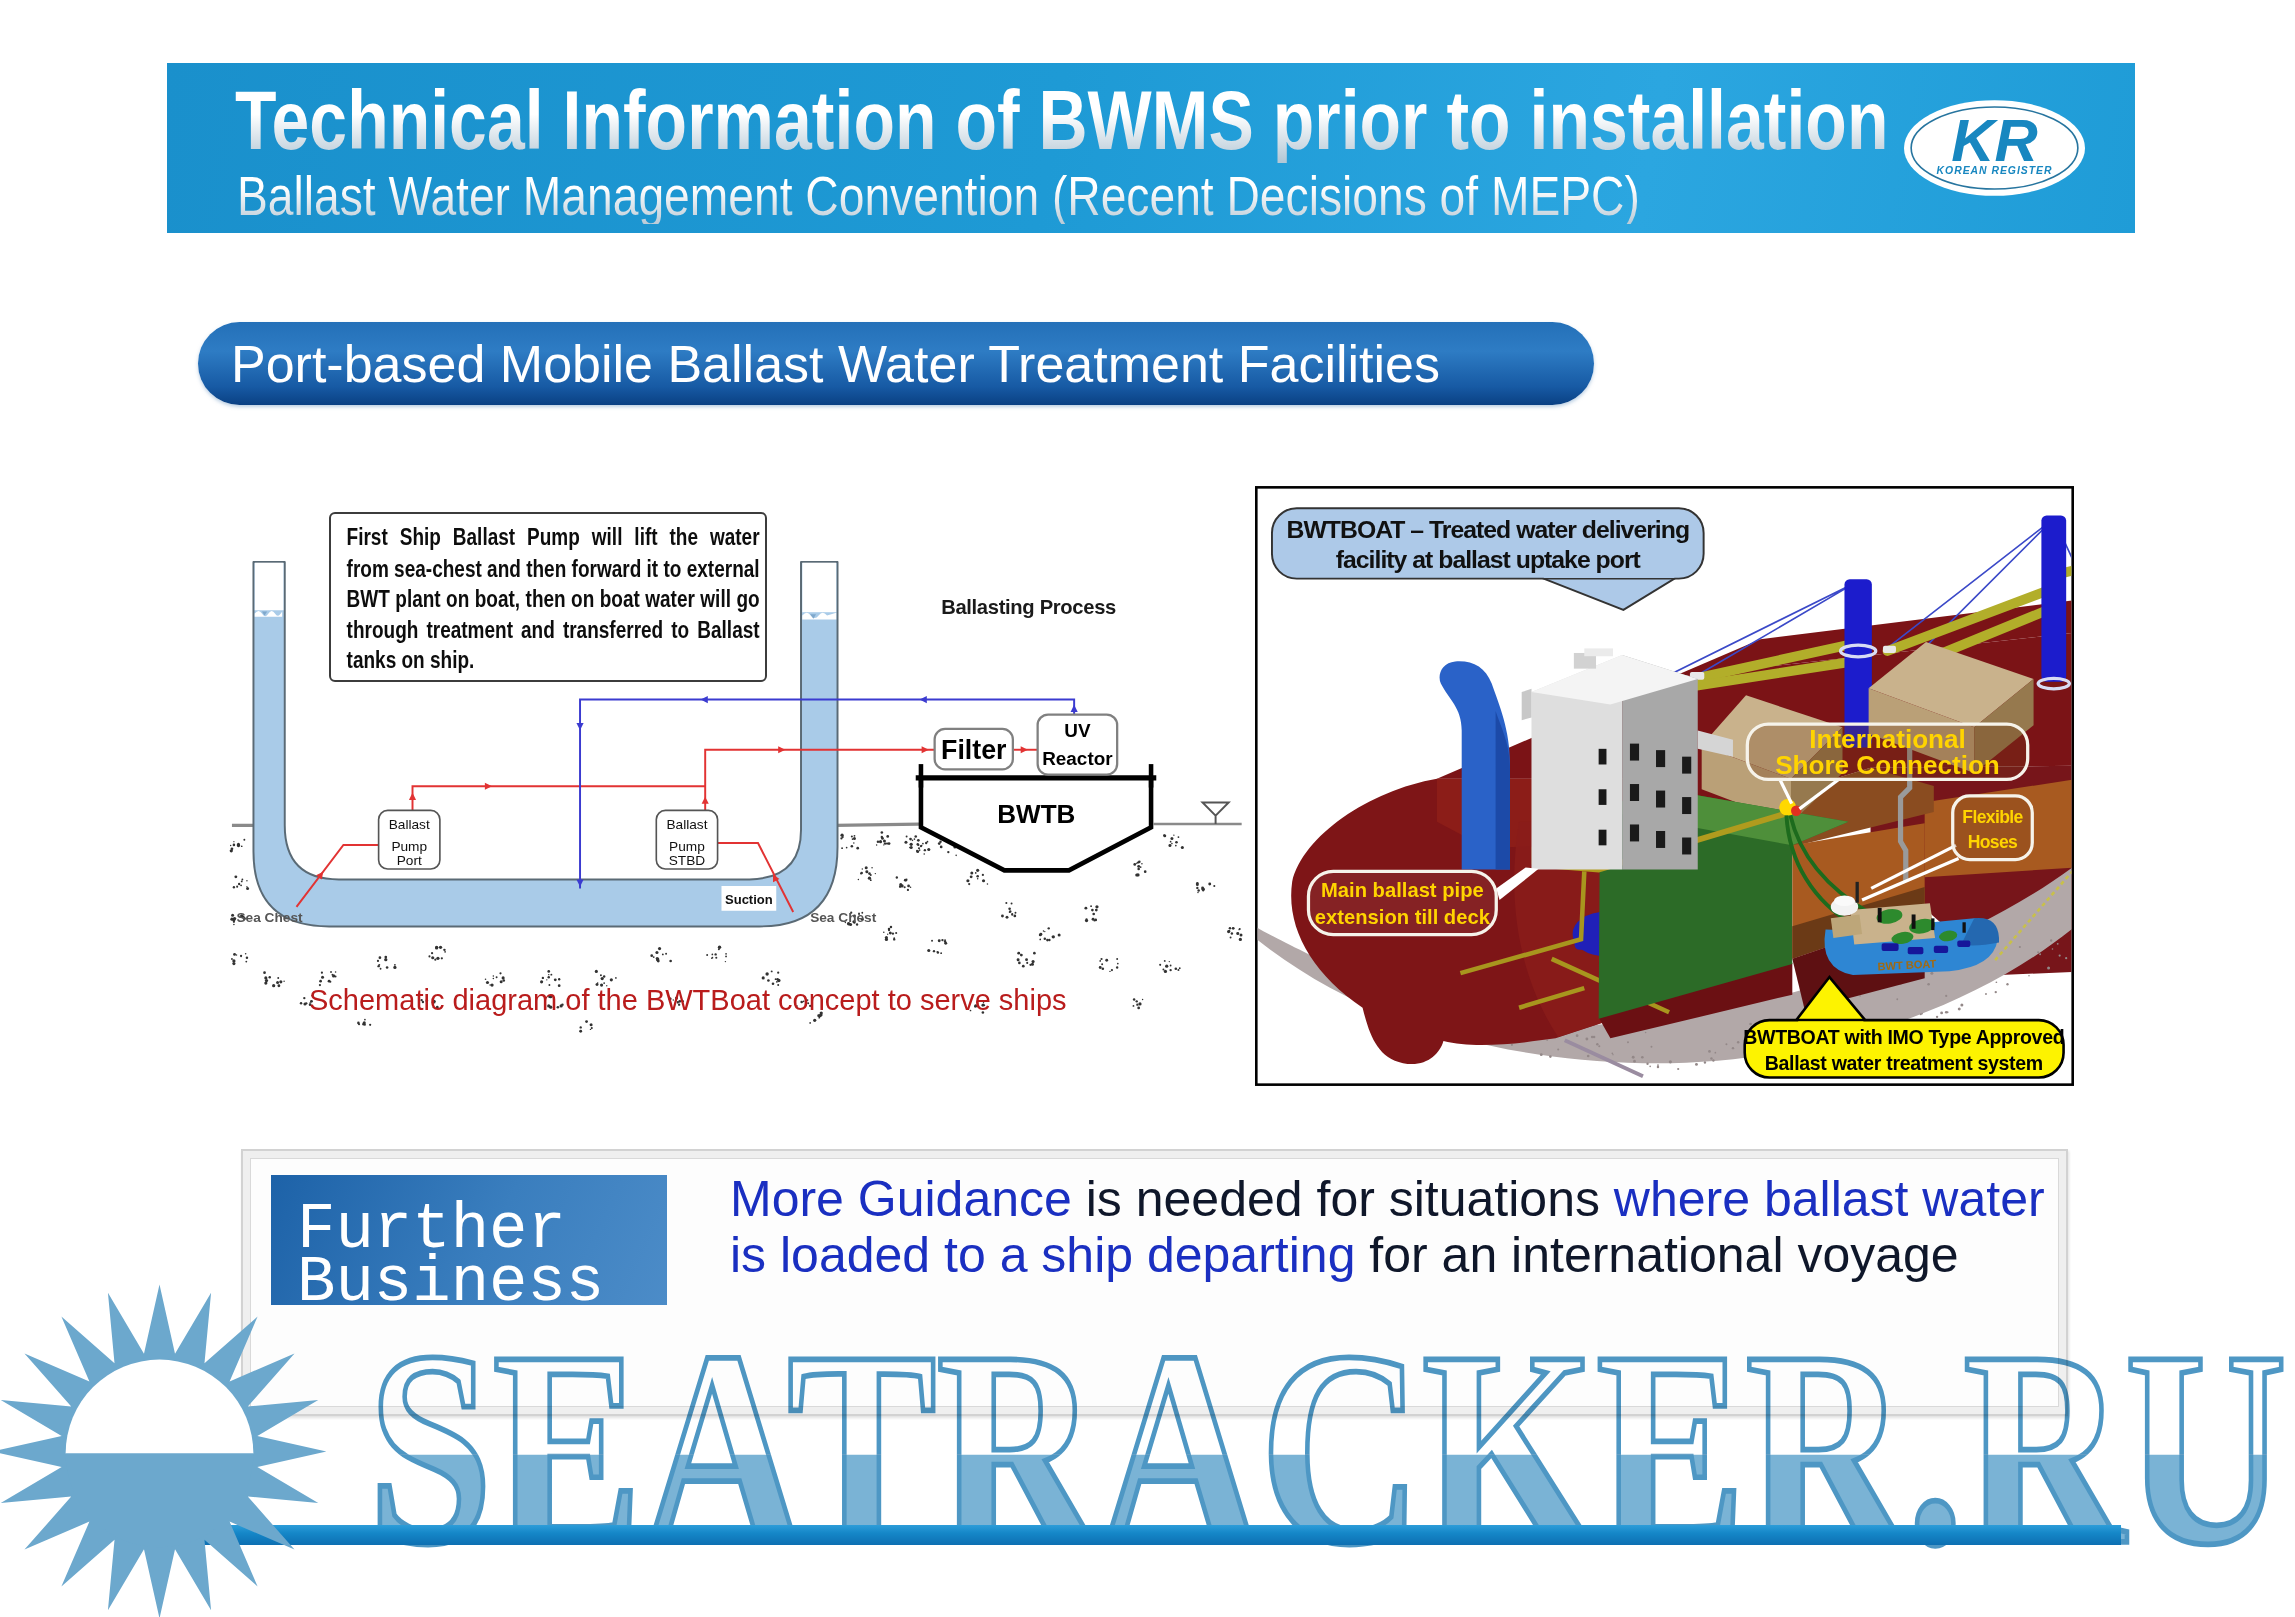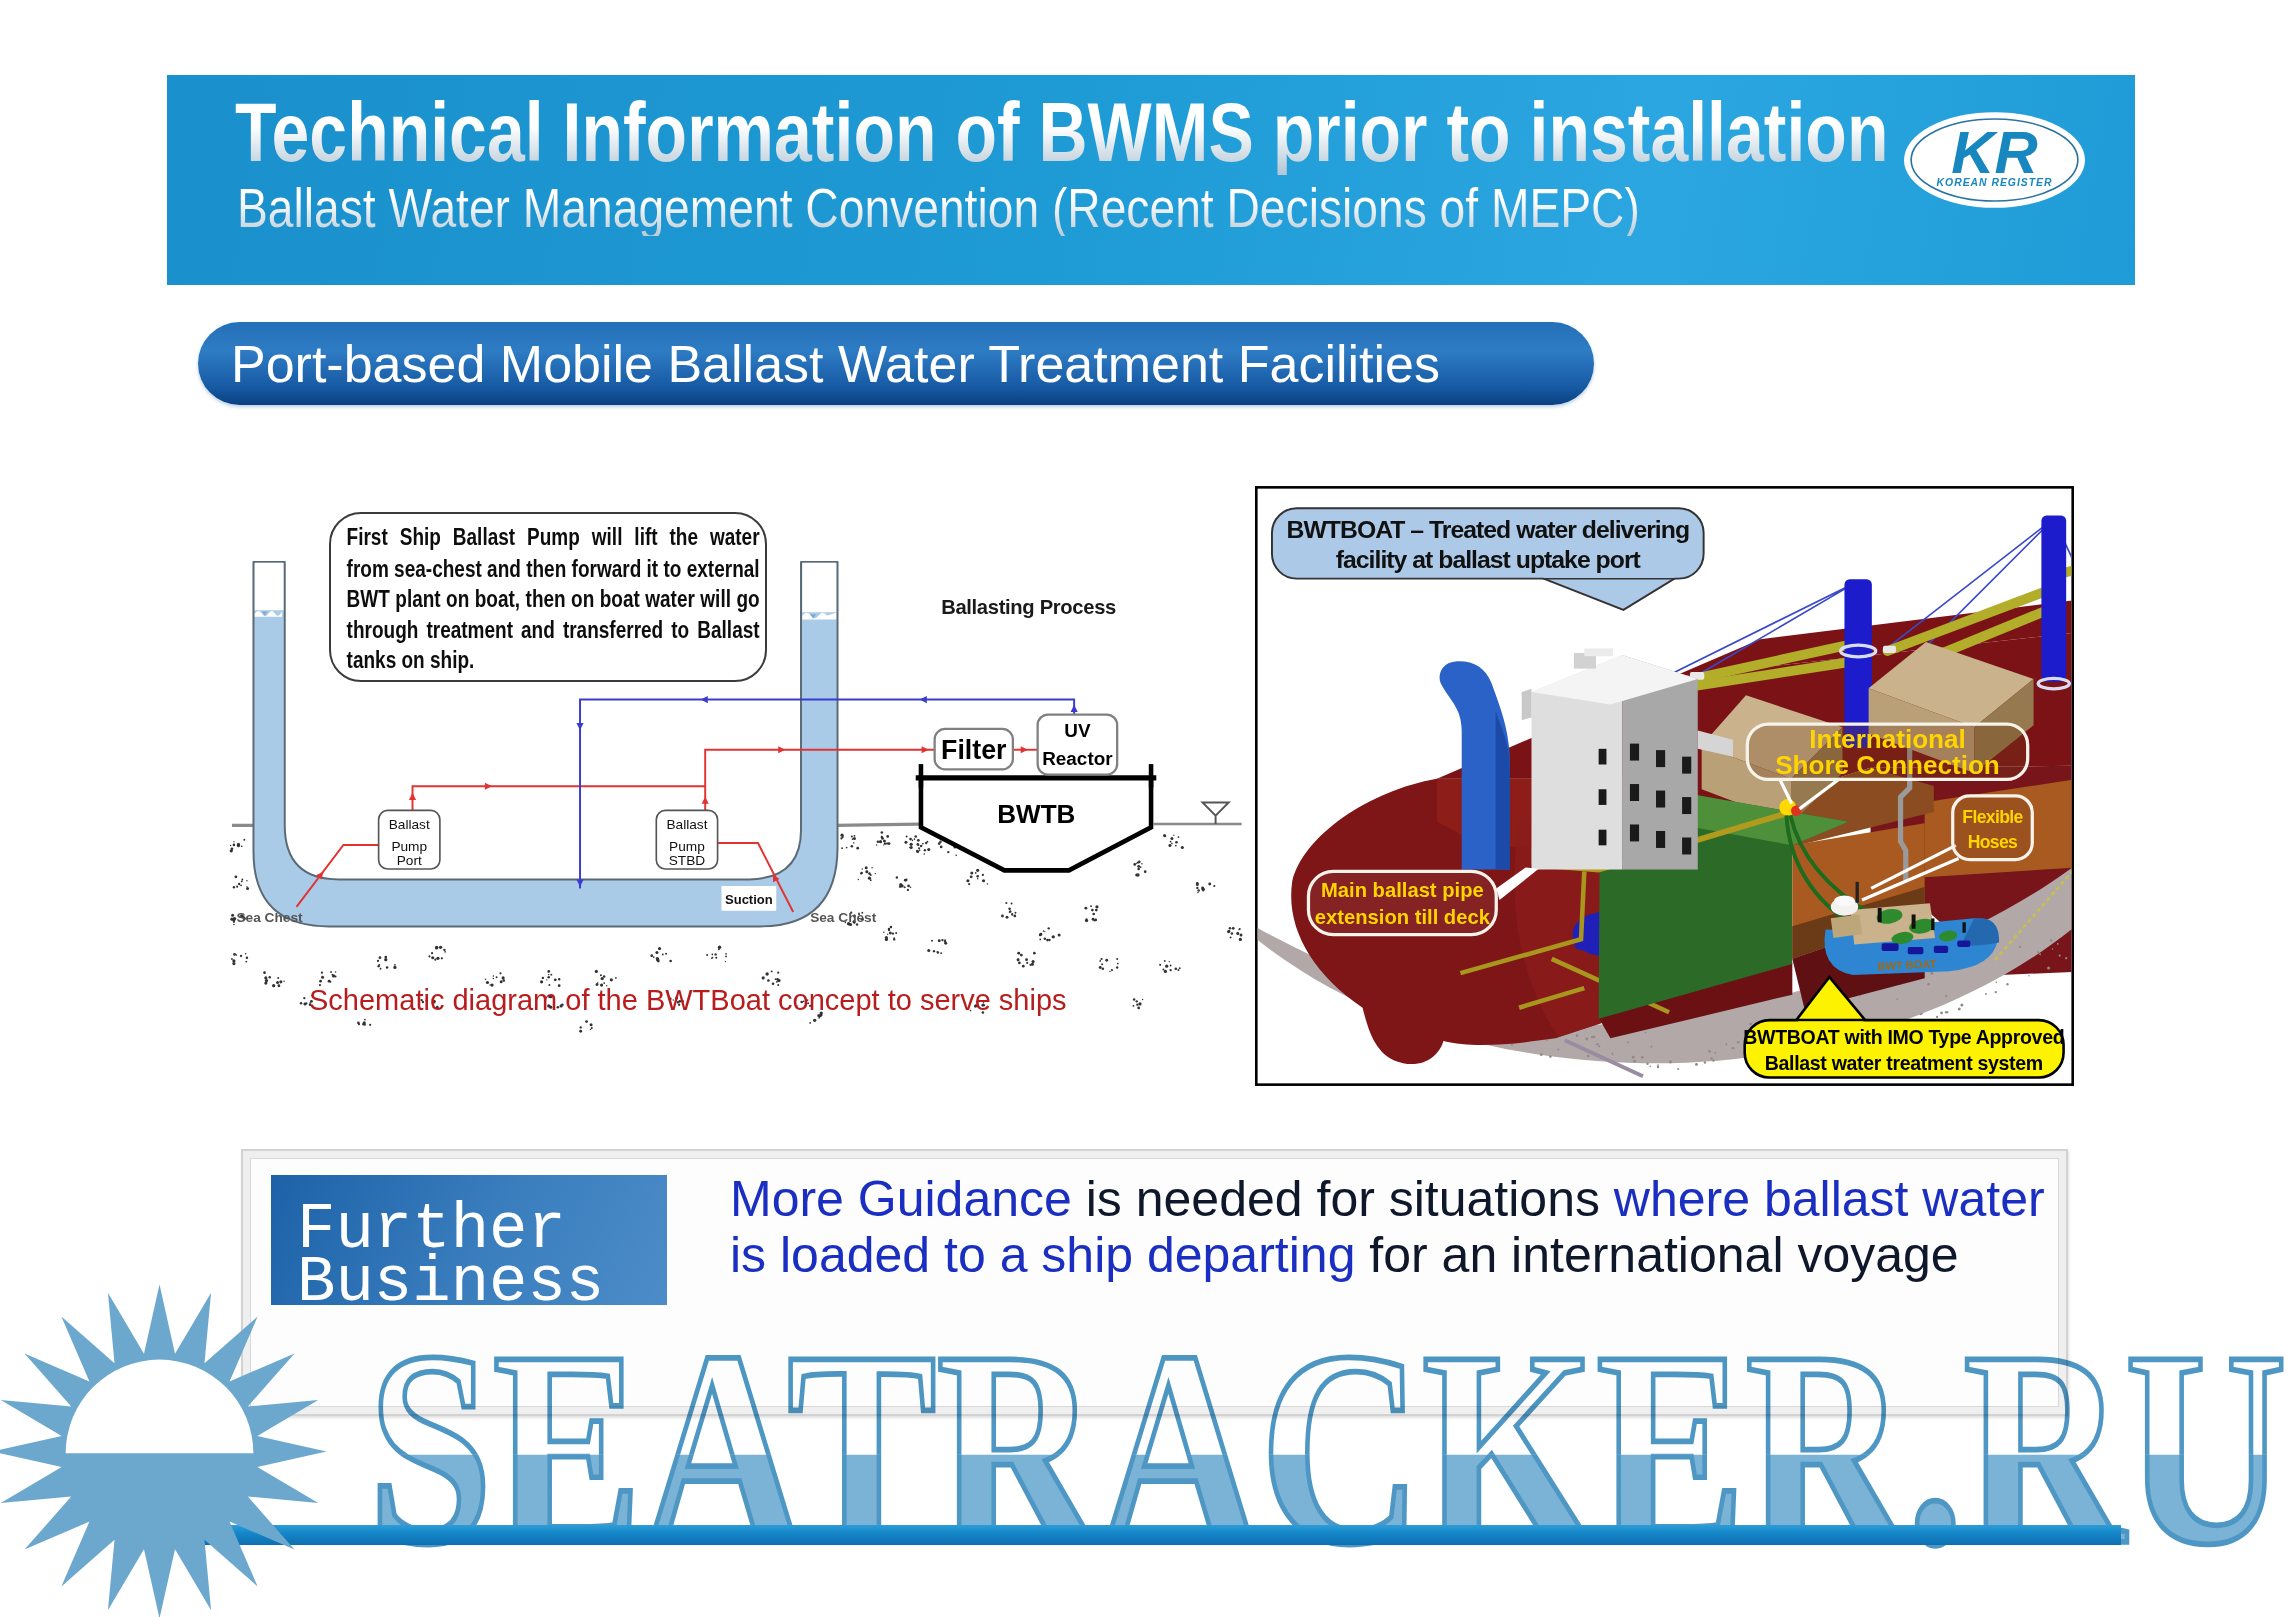--- a/index.html
+++ b/index.html
@@ -1,20 +1,20 @@
 <!DOCTYPE html>
 <html style="font-size:10.4px"><head>
 <meta charset="utf-8">
 <style>
 * { margin:0; padding:0; box-sizing:border-box; }
 html,body { width:2295px; height:1617px; background:#ffffff; font-family:"Liberation Sans", sans-serif; position:relative; overflow:hidden; }
 .abs { position:absolute; }
 
 
-#header { left:167px; top:75px; width:1968px; height:210px;
+#header { left:167px; top:63px; width:1968px; height:170px;
   background:linear-gradient(100deg, #1a90cc 0%, #1e9ad5 45%, #2ba6e0 75%, #1f9cd7 100%); }
 #htitle { position:absolute; left:68px; top:15.6px; font-size:80px; line-height:80px; font-weight:bold; white-space:nowrap;
   transform:scale(0.85,1.05); transform-origin:top left;
   background:linear-gradient(180deg,#ffffff 42%, #b4c8d6 98%); -webkit-background-clip:text; background-clip:text; color:transparent; }
 #hsub { position:absolute; left:70px; top:105px; font-size:56px; line-height:56px; font-weight:normal; white-space:nowrap;
   transform:scaleX(0.825); transform-origin:top left;
   background:linear-gradient(180deg,#ffffff 35%, #bcccd8 98%); -webkit-background-clip:text; background-clip:text; color:transparent; }
 #krlogo { position:absolute; left:1737px; top:37px; width:181px; height:96px; }
 
 
@@ -592,21 +592,21 @@
 
 <rect x="1107" y="1358" width="84" height="38" fill="#ffffff"></rect>
 <text x="1149" y="1385" font-size="20" font-weight="bold" text-anchor="middle" fill="#111">Suction</text>
 
 <text x="363" y="1413" font-size="21" fill="#555555" font-weight="bold">Sea Chest</text>
 <text x="1243" y="1413" font-size="21" fill="#555555" font-weight="bold">Sea Chest</text>
 
 <text x="1444" y="941" font-size="31" font-weight="bold" letter-spacing="-0.5" fill="#1a1a1a">Ballasting Process</text>
 </svg></div>
 
-<div class="abs" id="dtextbox" style="left:329px; top:512px; width:438px; height:170px; border:2.6px solid #3c3c3c; border-radius:32px; background:#ffffff; padding:7.8px 0 0 15.6px;">
+<div class="abs" id="dtextbox" style="left:329px; top:512px; width:438px; height:170px; border:2.6px solid #3c3c3c; border-radius:6px; background:#ffffff; padding:7.8px 0 0 15.6px;">
   <div style="width:413px; font-size:19px; font-weight:bold; color:#0d0d0d; line-height:23.5px; text-align:justify; transform:scaleY(1.3); transform-origin:top left;">First Ship Ballast Pump will lift the water from sea-chest and then forward it to external BWT plant on boat, then on boat water will go through treatment and transferred to Ballast tanks on ship.</div>
 </div>
 <div class="abs" id="dcaption" style="left:309px; top:986px; font-size:29px; line-height:29px; color:#b91c1c;">Schematic diagram of the BWTBoat concept to serve ships</div>
 
 <div class="abs" id="rimg" style="left:1255px; top:486px; width:819px; height:600px;"><svg width="819" height="600" viewBox="1925 745 1256 920" font-family="Liberation Sans, sans-serif">
 <defs>
         <clipPath id="cfr">
           <rect x="1929" y="749" width="1248" height="912"></rect>
         </clipPath>
       </defs>

